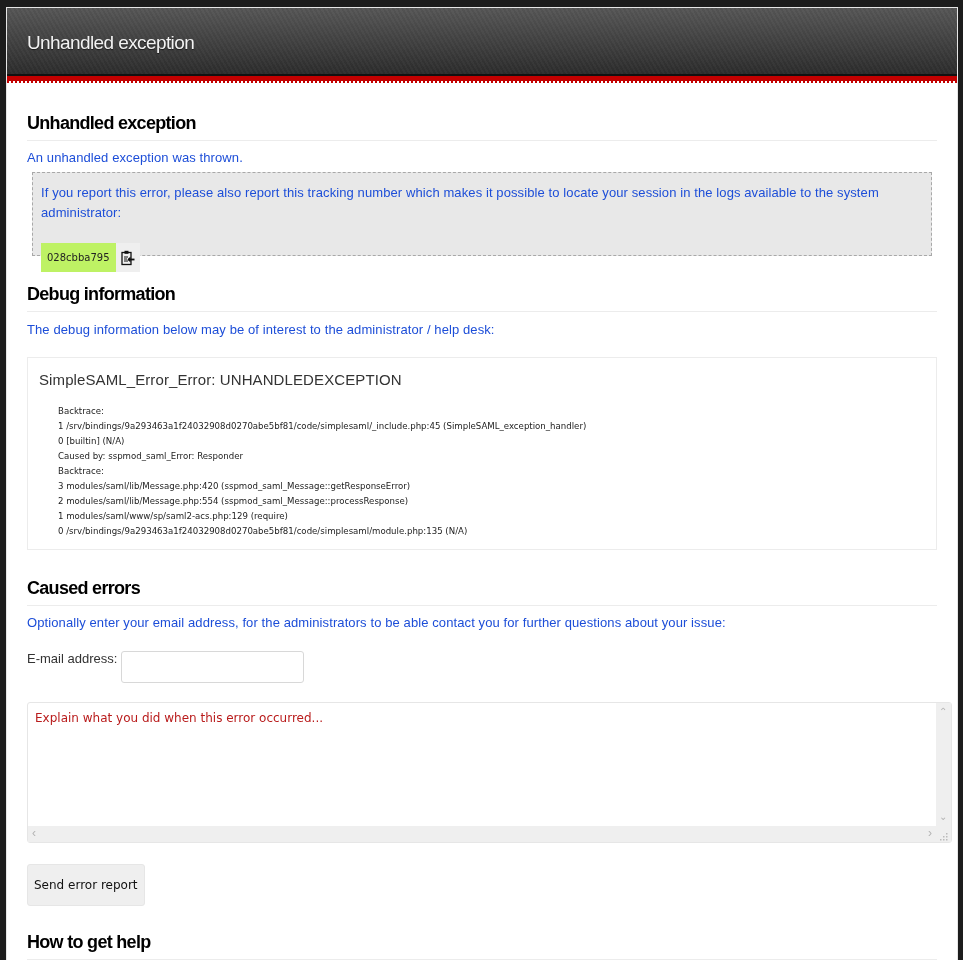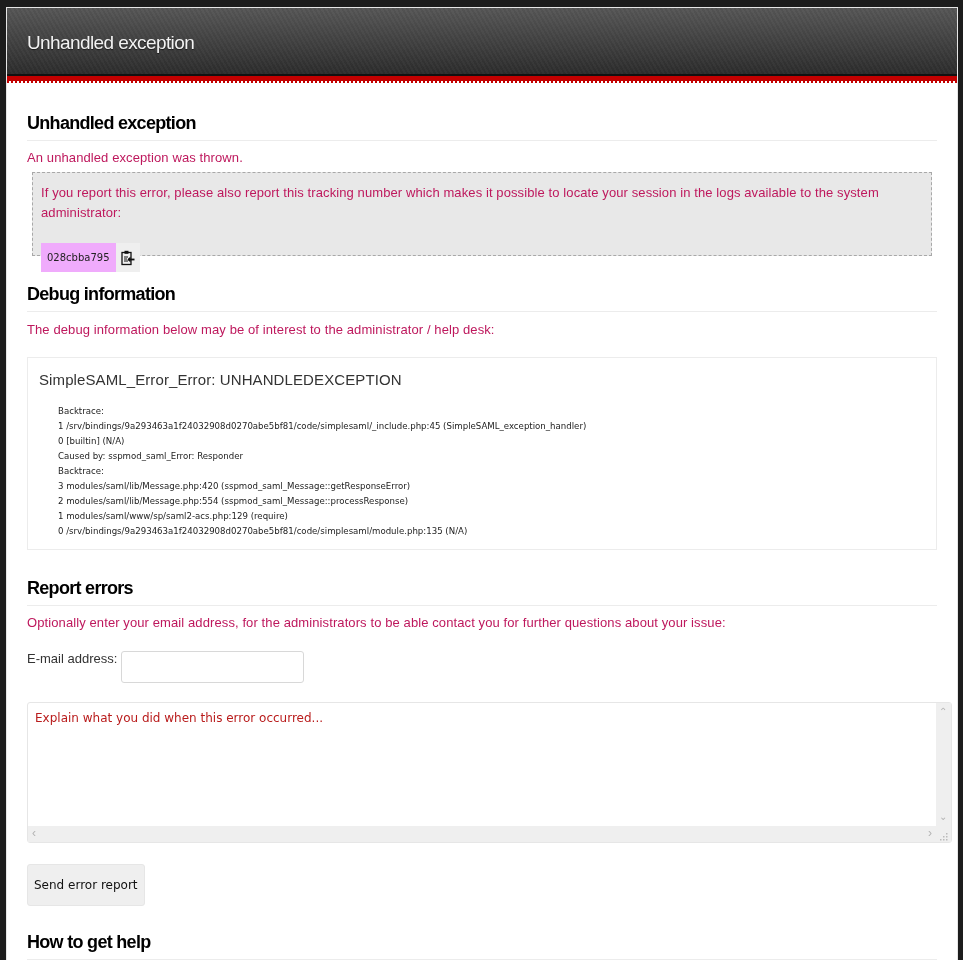--- a/index.html
+++ b/index.html
@@ -60,21 +60,21 @@
     font-weight: bold;
     color: #000;
     letter-spacing: -0.7px;
     margin: 0;
     padding-bottom: 6px;
     border-bottom: 1px solid #ececec;
   }
   .sec1-title { margin-top: 30px; }
   p {
     font-size: 13px;
-    color: #be185d;
+    color: #1d4ed8;
     margin: 0;
     letter-spacing: 0.1px;
   }
   .intro { margin-top: 9px; }
   .tracking-box {
     margin: 7px 5px 0 5px;
     background: #e8e8e8;
     border: 1px dashed #a8a8a8;
     padding: 10px 8px 12px 8px;
     height: 84px;
@@ -83,21 +83,21 @@
   .tracking-box p {
     line-height: 20px;
     font-size: 13px;
   }
   .tracking-row {
     display: flex;
     margin-top: 20px;
     height: 29px;
   }
   .tracking-code {
-    background: #f0abfc;
+    background: #bef264;
     font-family: "DejaVu Sans", sans-serif;
     font-size: 10px;
     color: #222;
     padding: 0 6px;
     line-height: 29px;
     height: 29px;
   }
   .copy-btn {
     width: 24px;
     height: 29px;
@@ -254,21 +254,21 @@
 
     
     <h2 class="sec2-title">Debug information</h2>
     <p class="debug-intro">The debug information below may be of interest to the administrator / help desk:</p>
     <div class="debug-box">
       <p class="debug-title">SimpleSAML_Error_Error: UNHANDLEDEXCEPTION</p>
       <div class="debug-trace"><div>Backtrace:</div><div>1 /srv/bindings/9a293463a1f24032908d0270abe5bf81/code/simplesaml/_include.php:45 (SimpleSAML_exception_handler)</div><div>0 [builtin] (N/A)</div><div>Caused by: sspmod_saml_Error: Responder</div><div>Backtrace:</div><div>3 modules/saml/lib/Message.php:420 (sspmod_saml_Message::getResponseError)</div><div>2 modules/saml/lib/Message.php:554 (sspmod_saml_Message::processResponse)</div><div>1 modules/saml/www/sp/saml2-acs.php:129 (require)</div><div>0 /srv/bindings/9a293463a1f24032908d0270abe5bf81/code/simplesaml/module.php:135 (N/A)</div></div>
     </div>
 
     
-    <h2 class="sec3-title">Report errors</h2>
+    <h2 class="sec3-title">Caused errors</h2>
     <p class="report-intro">Optionally enter your email address, for the administrators to be able contact you for further questions about your issue:</p>
     <div class="email-row">
       <label>E-mail address:</label>
       <input class="email-input" type="text" value="" style="">
     </div>
     <div class="textarea-wrap">
       <textarea style="">Explain what you did when this error occurred...</textarea>
       <div class="vscroll">
         <span class="scroll-arrow" style="left:3px; top:4px;">⌃</span>
         <span class="scroll-arrow" style="left:3px; bottom:4px;">⌄</span>

